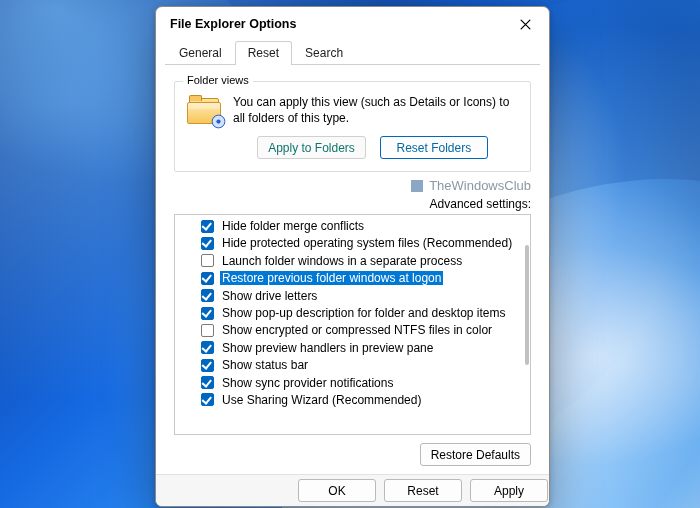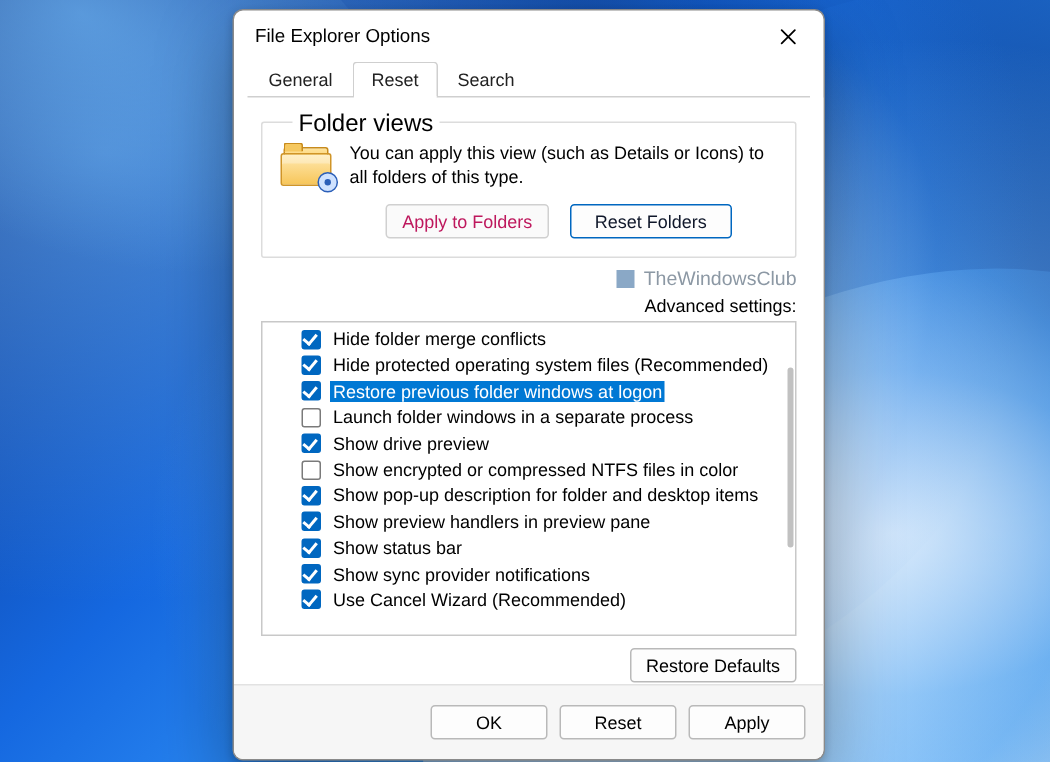--- a/index.html
+++ b/index.html
@@ -49,20 +49,21 @@
     border-radius: 7px;
     box-shadow: 0 20px 50px rgba(0,0,0,.35), 0 2px 6px rgba(0,0,0,.2);
     display: flex; flex-direction: column;
     overflow: hidden;
   }
   .titlebar {
     height: 34px;
     display: flex; align-items: center;
     padding: 0 4px 0 14px;
     font-size: 12.5px;
+    font-weight: bold;
   }
   .titlebar .title { flex: 1; }
   .close-btn {
     width: 40px; height: 30px;
     display: flex; align-items: center; justify-content: center;
     border-radius: 4px;
   }
   .close-btn svg { width: 11px; height: 11px; }
 
   .tabstrip {
@@ -105,23 +106,23 @@
   }
 
   .groupbox {
     border: 1px solid #dcdcdc;
     border-radius: 2px;
     position: relative;
     padding: 12px 12px 12px 12px;
     margin-top: 6px;
   }
   .groupbox .legend {
-    position: absolute; top: -8px; left: 20px;
+    position: absolute; top: -8px; left: 8px;
     background: #fff; padding: 0 4px;
-    font-size: 16px;
+    font-size: 11px;
   }
   .fv-row { display:flex; gap:10px; }
   .folder-icon {
     width: 36px; height: 30px; flex: none;
     position: relative; margin-top: 2px;
   }
   .folder-icon .back {
     position:absolute; left:2px; top:2px; width:30px; height:22px;
     background: linear-gradient(#ffe39a,#f3b73e);
     border-radius: 2px 2px 2px 2px;
@@ -143,22 +144,22 @@
   .fv-buttons { display:flex; gap:14px; justify-content:center; margin-top:10px; padding-left:40px;}
   .btn {
     min-width: 108px; height:23px;
     border:1px solid #b9b9b9;
     background:#fdfdfd;
     border-radius:3px;
     font: inherit;
     padding: 0 10px;
     display:inline-flex; align-items:center; justify-content:center;
   }
-  .btn.primary { border-color:#0067c0; color:#0f172a; }
-  .btn.disabled { color:#be185d; border-color:#d0d0d0; background:#fafafa;text-align:center;}
+  .btn.primary { border-color:#0067c0; color:#0369a1; }
+  .btn.disabled { color:#0f766e; border-color:#d0d0d0; background:#fafafa;text-align:center;}
 
   .watermark {
     display:flex; align-items:center; gap:6px;
     color:#8c98a4; justify-content:flex-end;
     margin: 6px 0 2px;
     font-size:13px;
   }
   .watermark .sq { width:12px; height:12px; background:#8aa8c6; }
 
   .adv-label { margin-top:2px;text-align:right; }
@@ -199,25 +200,25 @@
     content:""; width:7px; height:4px;
     border:2px solid #fff; border-top:none; border-right:none;
     transform: rotate(-50deg) translate(0px,-1px);
   }
   .row .txt { padding: 0 2px; }
   .row.selected .txt { background:#0078d4; color:#fff; }
 
   .below-list { display:flex; justify-content:flex-end; margin-top:8px; }
 
   .footer {
-    height:50px;
+    height:32px;
     border-top:1px solid #e2e2e2;
     background:#f6f6f6;
     display:flex; align-items:center; justify-content:flex-end;
-    gap:8px; padding: 0 12px;
+    gap:8px; padding: 0 1px;
   }
   .footer .btn { min-width:78px; height:23px; }
 </style>
 </head>
 <body>
 
 <div class="wallpaper">
   <div class="petal p4"></div>
   <div class="petal p3"></div>
   <div class="petal p2"></div>
@@ -273,55 +274,55 @@
     <div class="listbox">
       <div class="list-scroll" id="adv-list">
           <div class="row">
             <span class="cb checked"></span>
             <span class="txt">Hide folder merge conflicts</span>
           </div>
           <div class="row">
             <span class="cb checked"></span>
             <span class="txt">Hide protected operating system files (Recommended)</span>
           </div>
-          <div class="row selected">
-            <span class="cb checked"></span>
-            <span class="txt">Restore previous folder windows at logon</span>
-          </div>
           <div class="row">
             <span class="cb"></span>
             <span class="txt">Launch folder windows in a separate process</span>
           </div>
-          <div class="row">
-            <span class="cb checked"></span>
-            <span class="txt">Show drive preview</span>
+          <div class="row selected">
+            <span class="cb checked"></span>
+            <span class="txt">Restore previous folder windows at logon</span>
+          </div>
+          <div class="row">
+            <span class="cb checked"></span>
+            <span class="txt">Show drive letters</span>
+          </div>
+          <div class="row">
+            <span class="cb checked"></span>
+            <span class="txt">Show pop-up description for folder and desktop items</span>
           </div>
           <div class="row">
             <span class="cb"></span>
             <span class="txt">Show encrypted or compressed NTFS files in color</span>
           </div>
           <div class="row">
             <span class="cb checked"></span>
-            <span class="txt">Show pop-up description for folder and desktop items</span>
-          </div>
-          <div class="row">
-            <span class="cb checked"></span>
             <span class="txt">Show preview handlers in preview pane</span>
           </div>
           <div class="row">
             <span class="cb checked"></span>
             <span class="txt">Show status bar</span>
           </div>
           <div class="row">
             <span class="cb checked"></span>
             <span class="txt">Show sync provider notifications</span>
           </div>
           <div class="row">
             <span class="cb checked"></span>
-            <span class="txt">Use Cancel Wizard (Recommended)</span>
+            <span class="txt">Use Sharing Wizard (Recommended)</span>
           </div>
         </div>
       <div class="scrollbar"></div>
     </div>
 
     <div class="below-list">
       <button class="btn">Restore Defaults</button>
     </div>
 
   </div>

